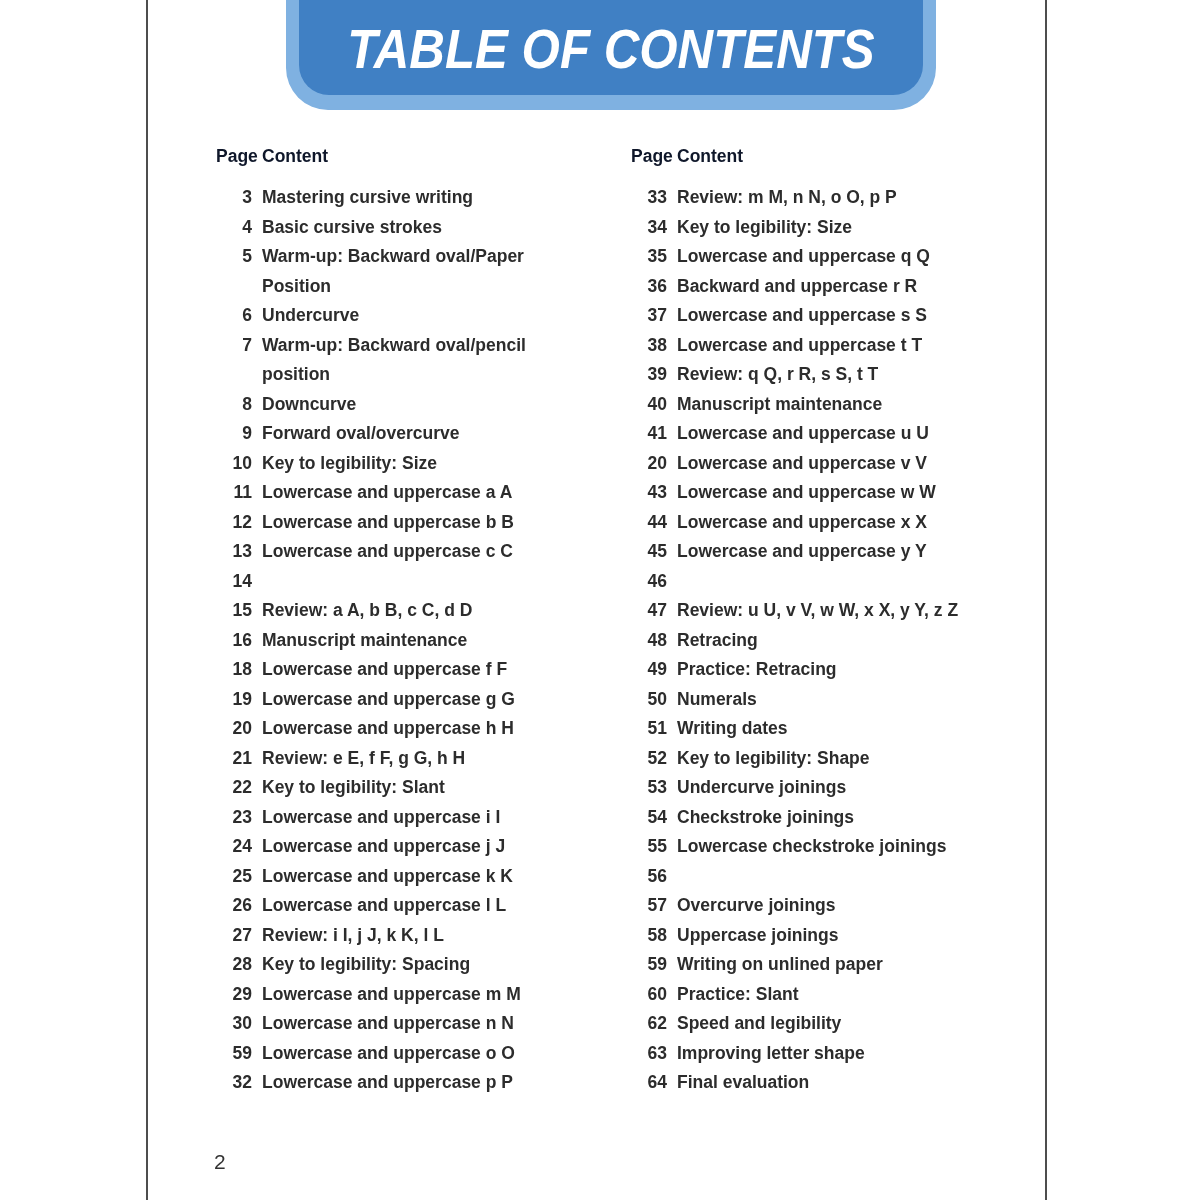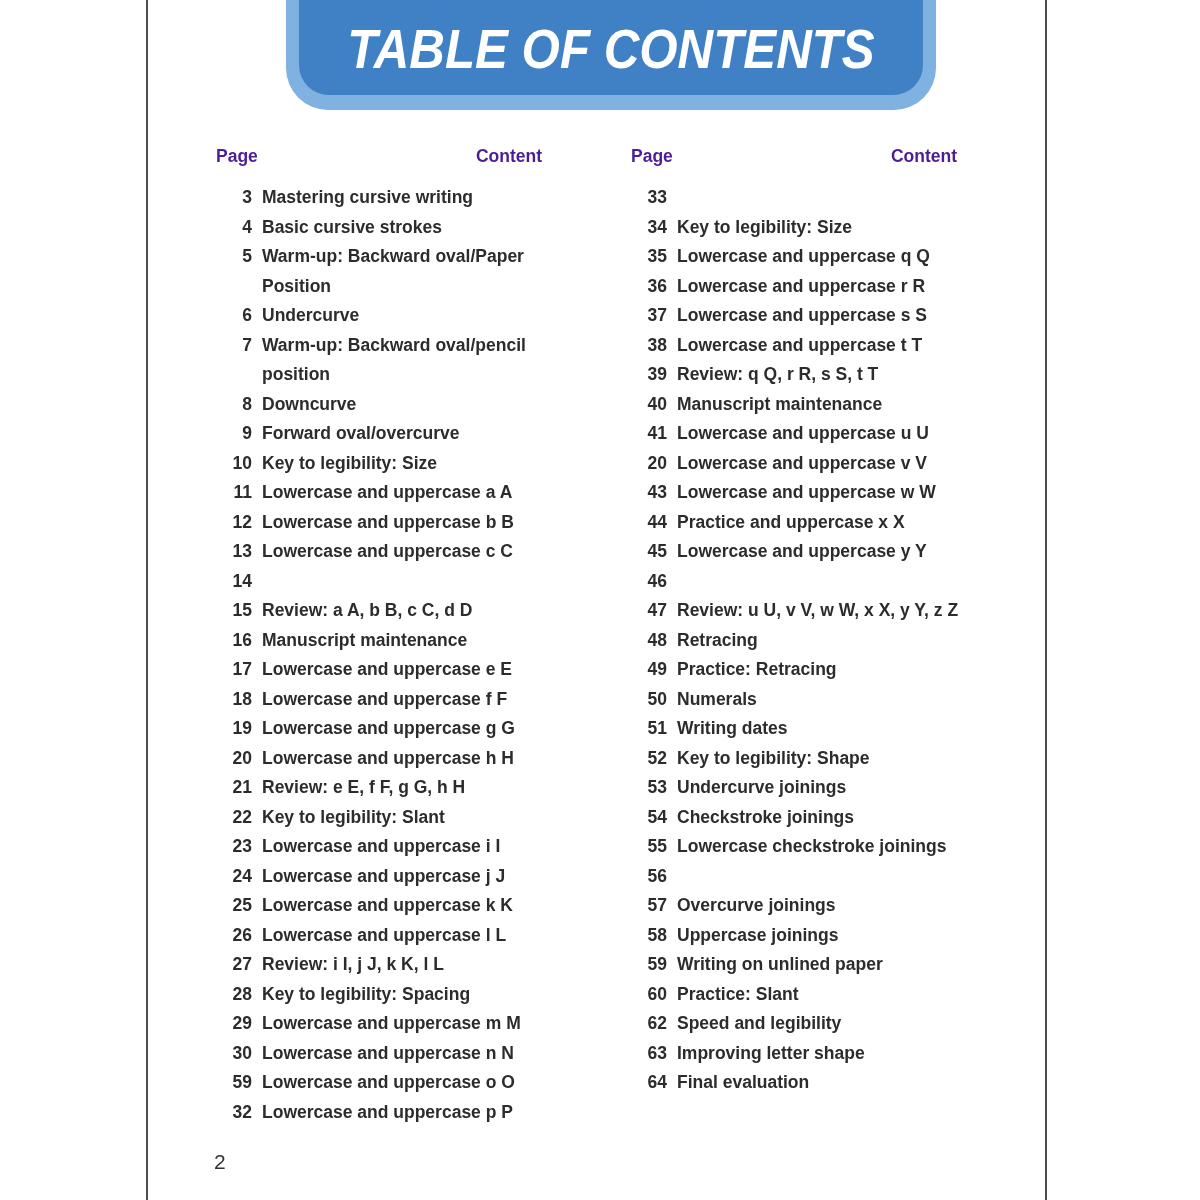--- a/index.html
+++ b/index.html
@@ -69,31 +69,31 @@
     width: 400px;
   }
   .toc-column.left  { left: 200px; }
   .toc-column.right { left: 615px; }
 
   .toc-header-row {
     display: flex;
     align-items: baseline;
     font-size: 17.5px;
     font-weight: 700;
-    color: #4c1d95;
+    color: #0f172a;
     height: 37px;
   }
   .toc-header-page {
     margin-left: 16px;
     width: 46px;
   }
   .toc-header-content {
     margin-left: 0px;
     width: 280px;
-    text-align: right;
+    text-align: left;
   }
   .toc-rows { }
   .toc-row {
     display: flex;
     align-items: flex-start;
     line-height: 29.5px;
     font-size: 17.5px;
     font-weight: 700;
     color: #2c2c2c;
   }
@@ -200,24 +200,20 @@
   <div class="toc-row">
     <span class="toc-page-num">15</span>
     <span class="toc-content">Review: a A, b B, c C, d D</span>
   </div>
 
   <div class="toc-row">
     <span class="toc-page-num">16</span>
     <span class="toc-content">Manuscript maintenance</span>
   </div>
 
-  <div class="toc-row">
-    <span class="toc-page-num">17</span>
-    <span class="toc-content">Lowercase and uppercase e E</span>
-  </div>
 
   <div class="toc-row">
     <span class="toc-page-num">18</span>
     <span class="toc-content">Lowercase and uppercase f F</span>
   </div>
 
   <div class="toc-row">
     <span class="toc-page-num">19</span>
     <span class="toc-content">Lowercase and uppercase g G</span>
   </div>
@@ -290,35 +286,36 @@
   </div>
 
   <div class="toc-column right">
     <div class="toc-header-row">
       <span class="toc-header-page">Page</span>
       <span class="toc-header-content">Content</span>
     </div>
     <div class="toc-rows">
   <div class="toc-row">
     <span class="toc-page-num">33</span>
+    <span class="toc-content">Review: m M, n N, o O, p P</span>
   </div>
 
   <div class="toc-row">
     <span class="toc-page-num">34</span>
     <span class="toc-content">Key to legibility: Size</span>
   </div>
 
   <div class="toc-row">
     <span class="toc-page-num">35</span>
     <span class="toc-content">Lowercase and uppercase q Q</span>
   </div>
 
   <div class="toc-row">
     <span class="toc-page-num">36</span>
-    <span class="toc-content">Lowercase and uppercase r R</span>
+    <span class="toc-content">Backward and uppercase r R</span>
   </div>
 
   <div class="toc-row">
     <span class="toc-page-num">37</span>
     <span class="toc-content">Lowercase and uppercase s S</span>
   </div>
 
   <div class="toc-row">
     <span class="toc-page-num">38</span>
     <span class="toc-content">Lowercase and uppercase t T</span>
@@ -344,21 +341,21 @@
     <span class="toc-content">Lowercase and uppercase v V</span>
   </div>
 
   <div class="toc-row">
     <span class="toc-page-num">43</span>
     <span class="toc-content">Lowercase and uppercase w W</span>
   </div>
 
   <div class="toc-row">
     <span class="toc-page-num">44</span>
-    <span class="toc-content">Practice and uppercase x X</span>
+    <span class="toc-content">Lowercase and uppercase x X</span>
   </div>
 
   <div class="toc-row">
     <span class="toc-page-num">45</span>
     <span class="toc-content">Lowercase and uppercase y Y</span>
   </div>
 
   <div class="toc-row">
     <span class="toc-page-num">46</span>
   </div>

